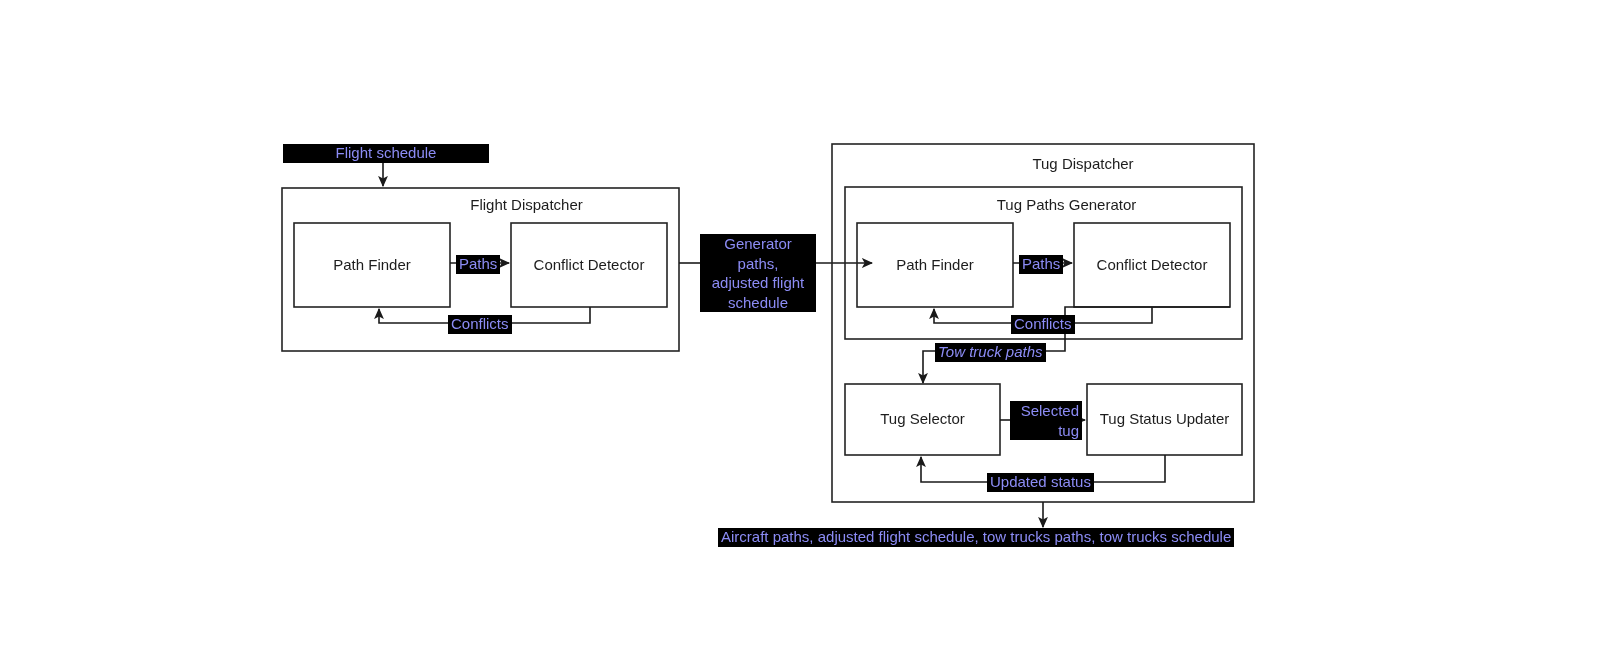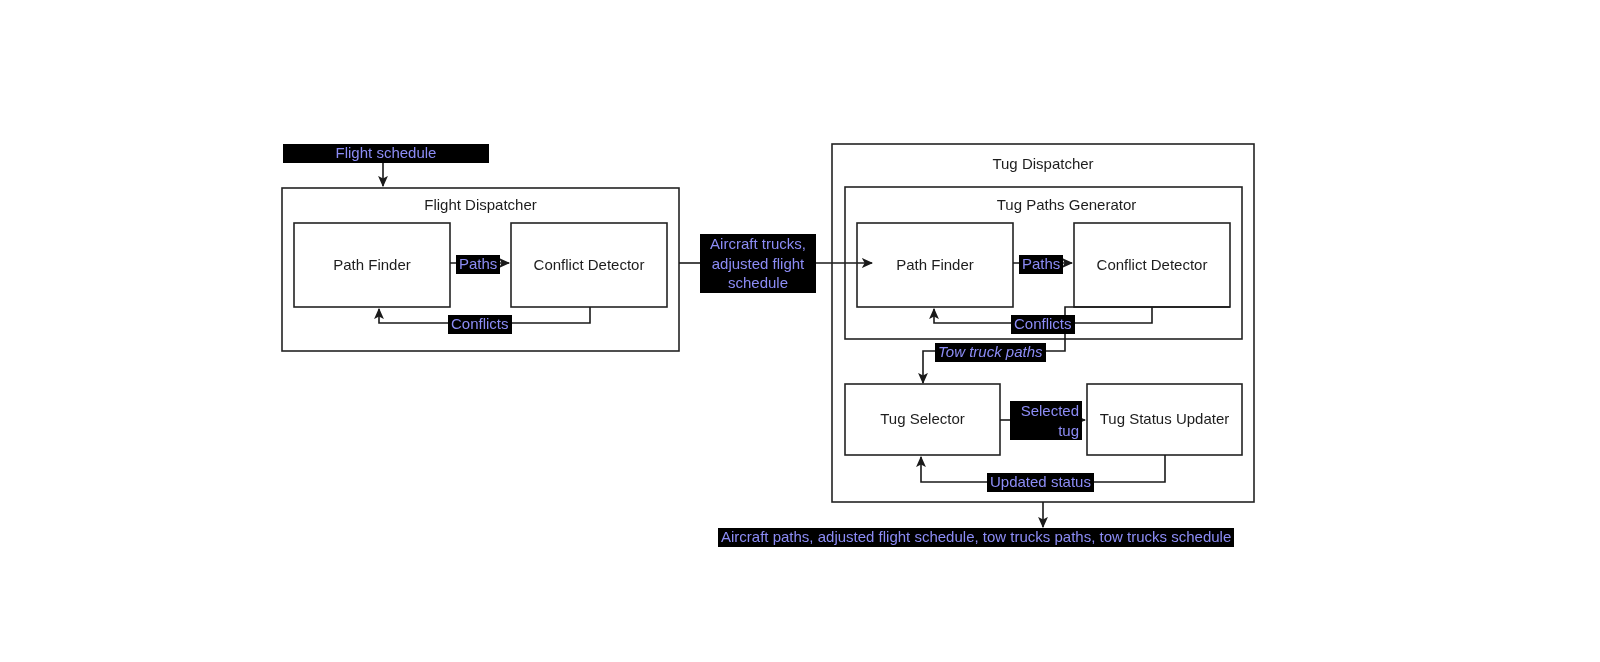--- a/index.html
+++ b/index.html
@@ -114,23 +114,23 @@
     <rect x="1087" y="384" width="155" height="71" class="box-line"></rect>
 
     <path d="M 1000 420 L 1014 420" class="conn"></path>
     <path d="M 1068 420 L 1085 420" class="conn" marker-end="url(#arrow)"></path>
 
     <path d="M 1165 455 L 1165 482 L 921 482 L 921 457" class="conn" marker-end="url(#arrow)"></path>
 
     <path d="M 1043 502 L 1043 527" class="conn" marker-end="url(#arrow)"></path>
   </svg>
 
-  <div class="lbl lbl-box-title" style="left:282px; top:196px; width:397px;">Flight Dispatcher</div>
+  <div class="lbl lbl-box-title" style="left:282px; top:196px; width:397px;padding-left:46px;">Flight Dispatcher</div>
 
-  <div class="lbl lbl-box-title" style="left:832px; top:155px; width:422px;">Tug Dispatcher</div>
+  <div class="lbl lbl-box-title" style="left:832px; top:155px; width:422px;padding-left:40px;">Tug Dispatcher</div>
 
   <div class="lbl lbl-box-title" style="left:845px; top:196px; width:443px;">Tug Paths Generator</div>
 
   <div class="centerer" style="left:294px; top:223px; width:156px; height:84px;">
     <span class="lbl" style="position:static;">Path Finder</span>
   </div>
 
   <div class="centerer" style="left:511px; top:223px; width:156px; height:84px;">
     <span class="lbl" style="position:static;">Conflict Detector</span>
   </div>
@@ -151,21 +151,21 @@
     <span class="lbl" style="position:static;">Tug Status Updater</span>
   </div>
 
   <div class="lbl lbl-edge" style="left:283px; top:144px; width:200px; text-align:center;">Flight schedule</div>
 
   <div class="lbl lbl-edge" style="left:456px; top:255px;">Paths</div>
 
   <div class="lbl lbl-edge" style="left:448px; top:315px;">Conflicts</div>
 
   <div class="lbl lbl-edge multiline" style="left:700px; top:234px; width:110px; white-space:normal;">
-    <div>Aircraft trucks,</div>
+    <div>Generator paths,</div>
     <div>adjusted flight</div>
     <div>schedule</div>
   </div>
 
   <div class="lbl lbl-edge" style="left:1019px; top:255px;">Paths</div>
 
   <div class="lbl lbl-edge" style="left:1011px; top:315px;">Conflicts</div>
 
   <div class="lbl lbl-edge" style="left:935px; top:343px;font-style:italic;">Tow truck paths</div>
 

